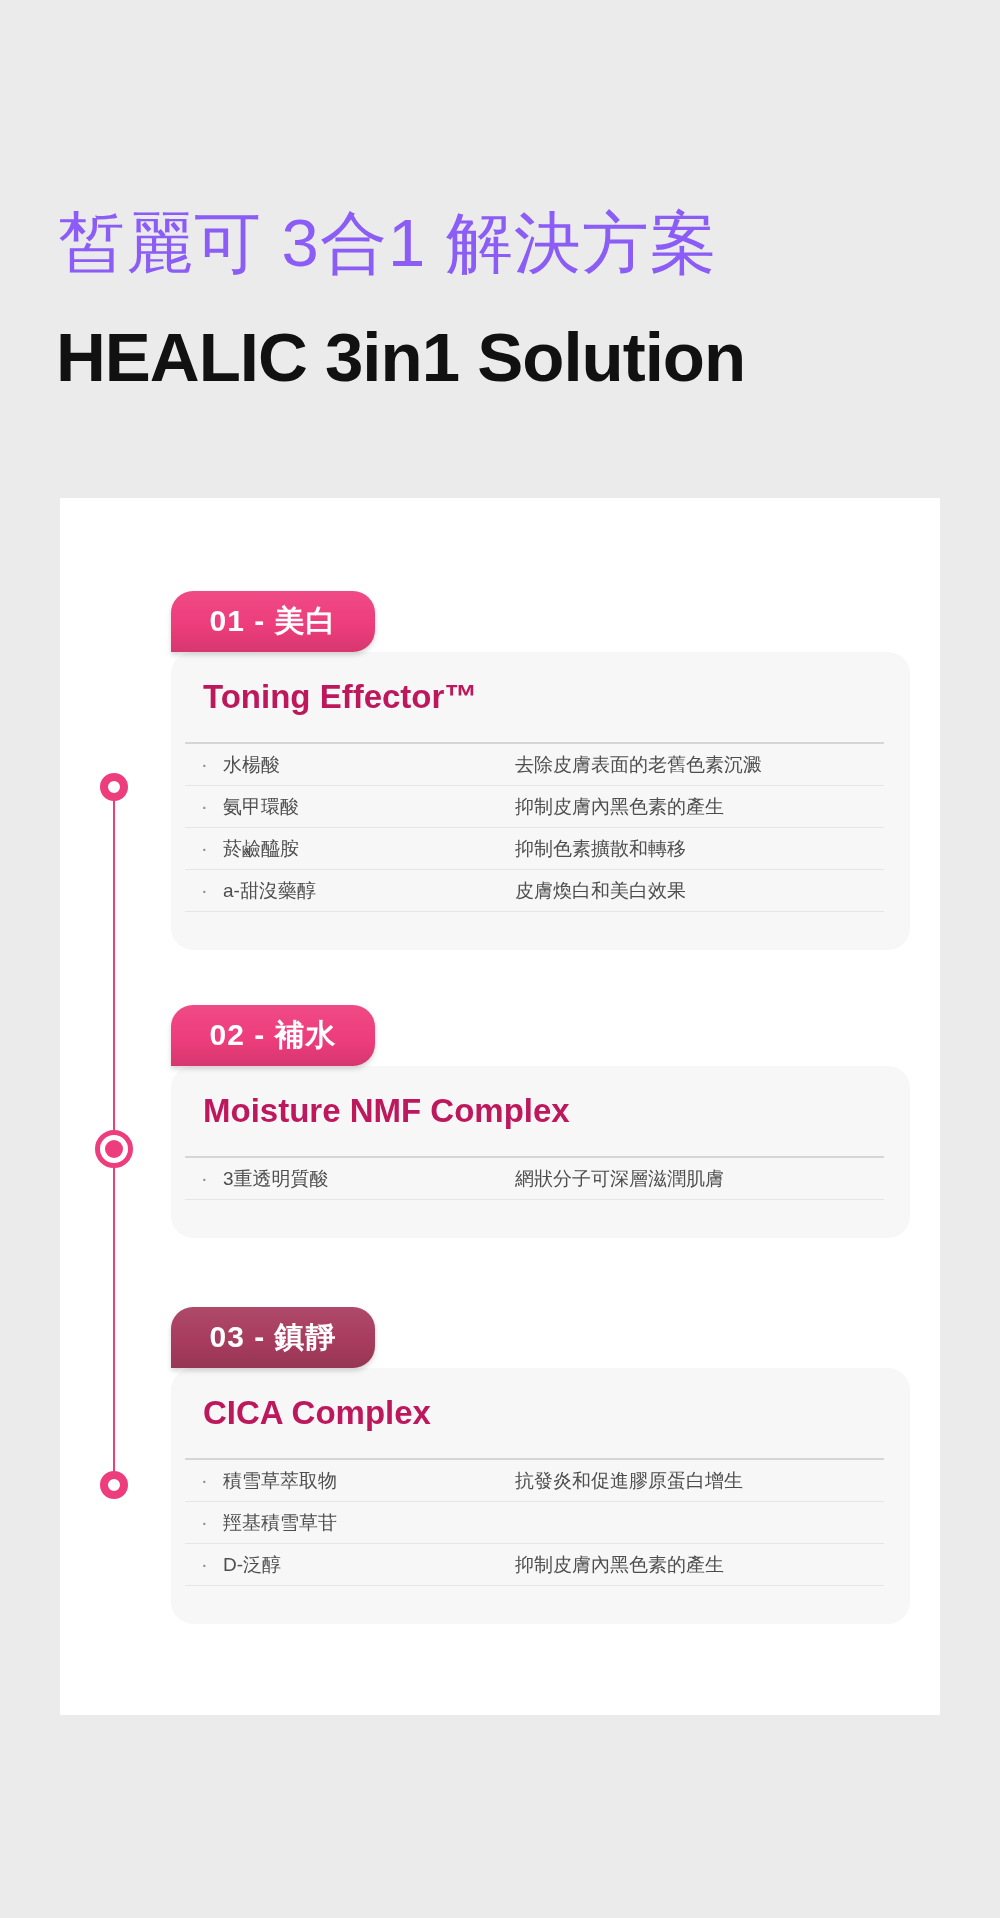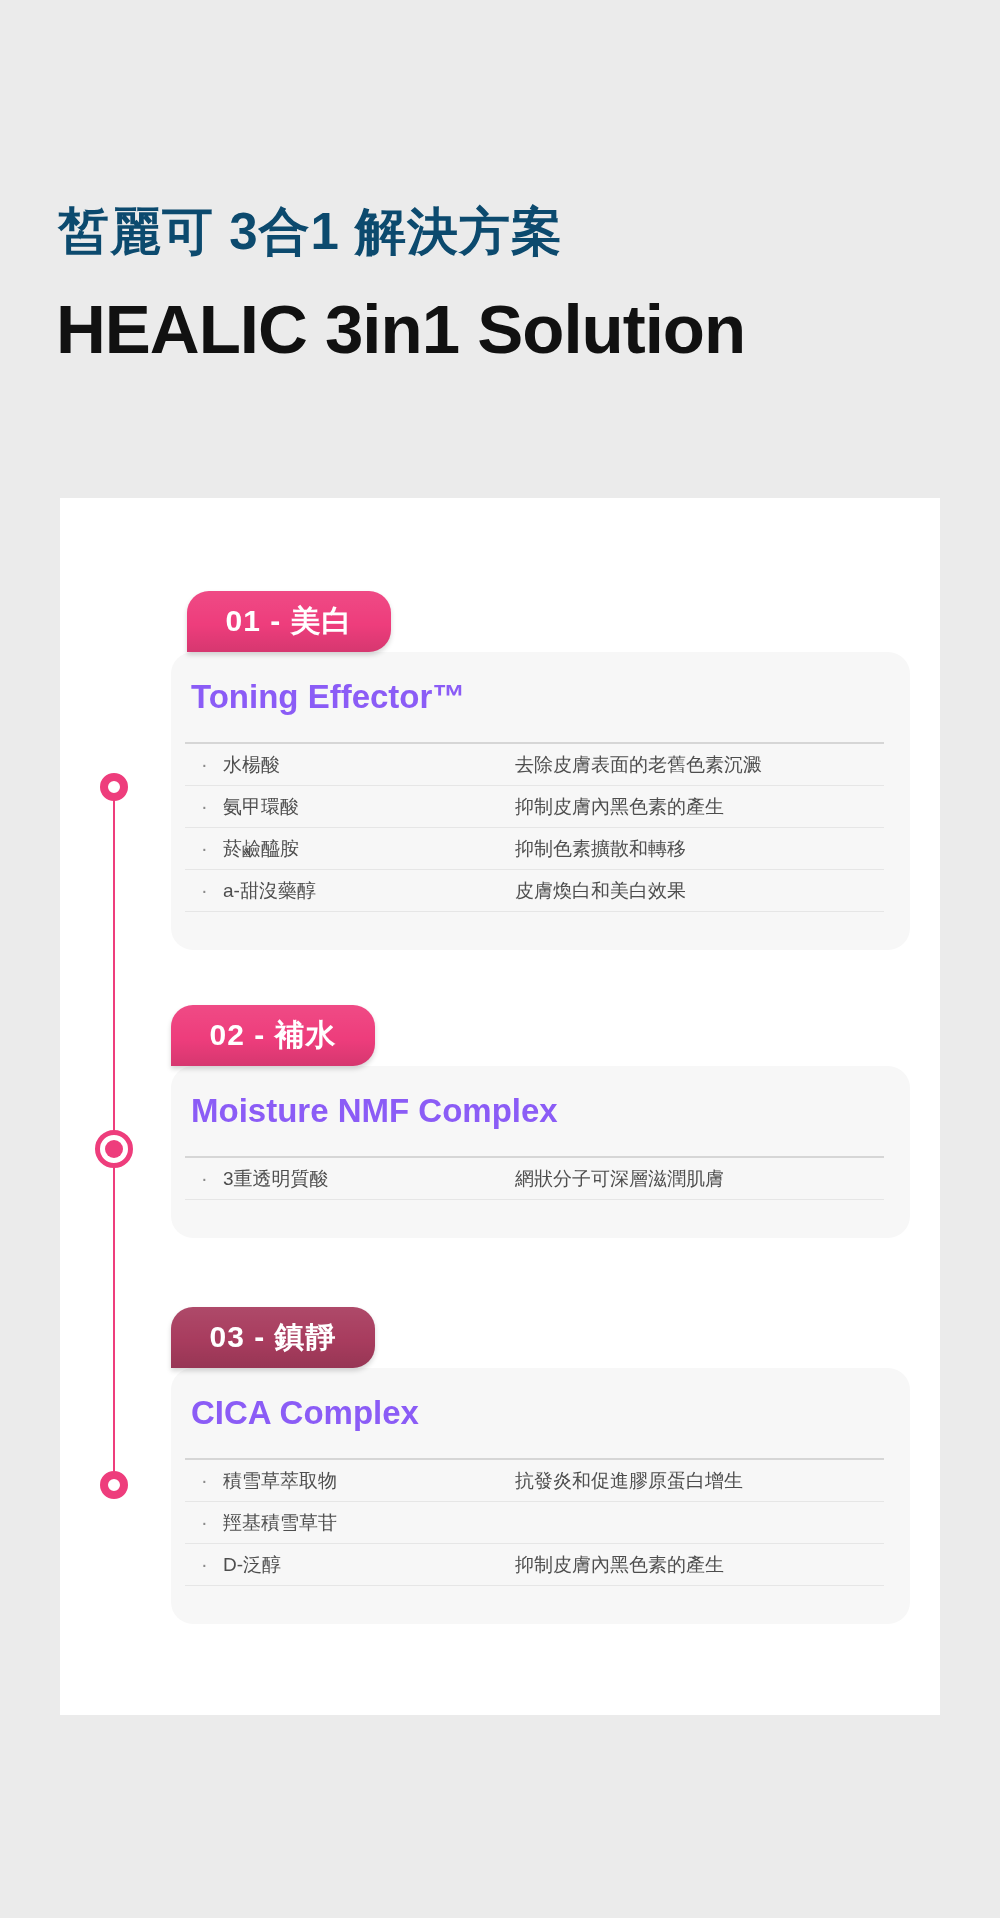--- a/index.html
+++ b/index.html
@@ -7,25 +7,25 @@
   body {
     position:relative;
     background:#EBEBEB;
     font-family:"Liberation Sans","DejaVu Sans",sans-serif;
     overflow:hidden;
   }
 
   
   .title-zh {
     position:absolute; left:58px; top:198px;
-    font-size:51px; font-weight:700; color:#0c4a6e;
+    font-size:67px; font-weight:400; color:#8b5cf6;
     letter-spacing:1px; white-space:nowrap;
   }
   .title-en {
-    position:absolute; left:56px; top:290px;
+    position:absolute; left:56px; top:318px;
     font-size:69px; font-weight:bold; color:#111;
     letter-spacing:-1px; white-space:nowrap;
   }
 
   
   .panel {
     position:absolute; left:60px; top:498px;
     width:880px; height:1217px; background:#FFFFFF;
   }
 
@@ -66,21 +66,21 @@
     box-shadow:0 3px 5px rgba(0,0,0,0.16);
     position:relative; z-index:2;
   }
   .card {
     width:739px; background:#F7F7F7; border-radius:22px;
     padding:26px 26px 38px 14px;
     position:relative; z-index:1;
   }
   .heading-row { border-bottom:2px solid #D6D6D6; padding-bottom:26px; }
   .heading {
-    margin-left:6px; font-size:33px; font-weight:bold; color:#8b5cf6;
+    margin-left:18px; font-size:33px; font-weight:bold; color:#be185d;
     line-height:38px; white-space:nowrap;
   }
   .rows { }
   .row {
     display:flex; align-items:center; height:42px;
     border-bottom:1px solid #E6E6E6;
     font-size:19px; color:#4E4E4E;
   }
   .row .bullet { width:38px; padding-left:16px; color:#8A8A8A; font-size:20px; }
   .row .name  { width:264px; white-space:nowrap; }
@@ -99,21 +99,21 @@
 
 <div class="dot pos0 ring"></div>
     <div class="dot pos1 bullseye">
       <div class="core"></div>
     </div>
     <div class="dot pos2 ring"></div>
   </div>
 
 <div id="sections-root">
   <div class="section sec0">
-    <div class="badge" style="background-color: rgb(238, 61, 124); margin-left: 16px;">01 - 美白</div>
+    <div class="badge" style="background-color: rgb(238, 61, 124);">01 - 美白</div>
     <div class="card">
       <div class="heading-row">
         <div class="heading">Toning Effector™</div>
       </div>
       <div class="rows">
   <div class="row">
     <span class="bullet">·</span>
     <span class="name">水楊酸</span>
     <span class="desc">去除皮膚表面的老舊色素沉澱</span>
   </div>

